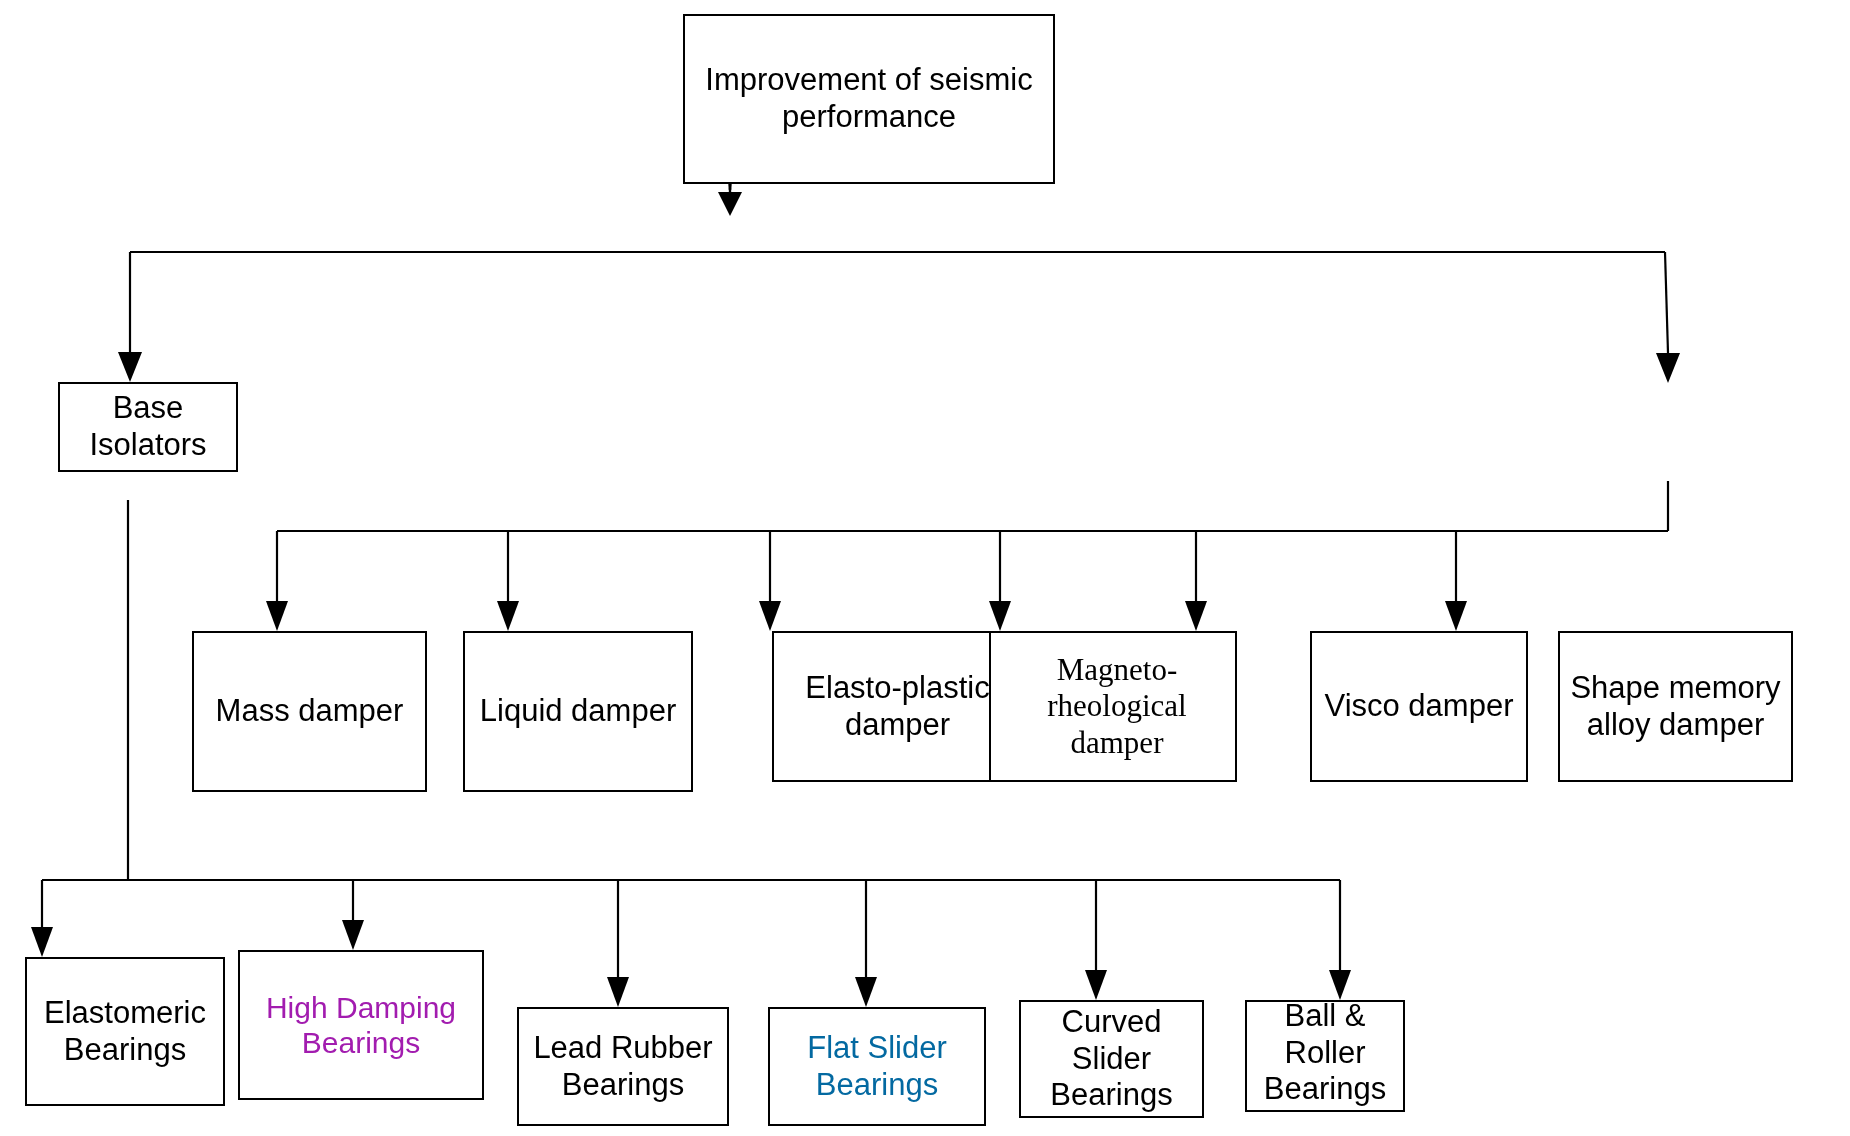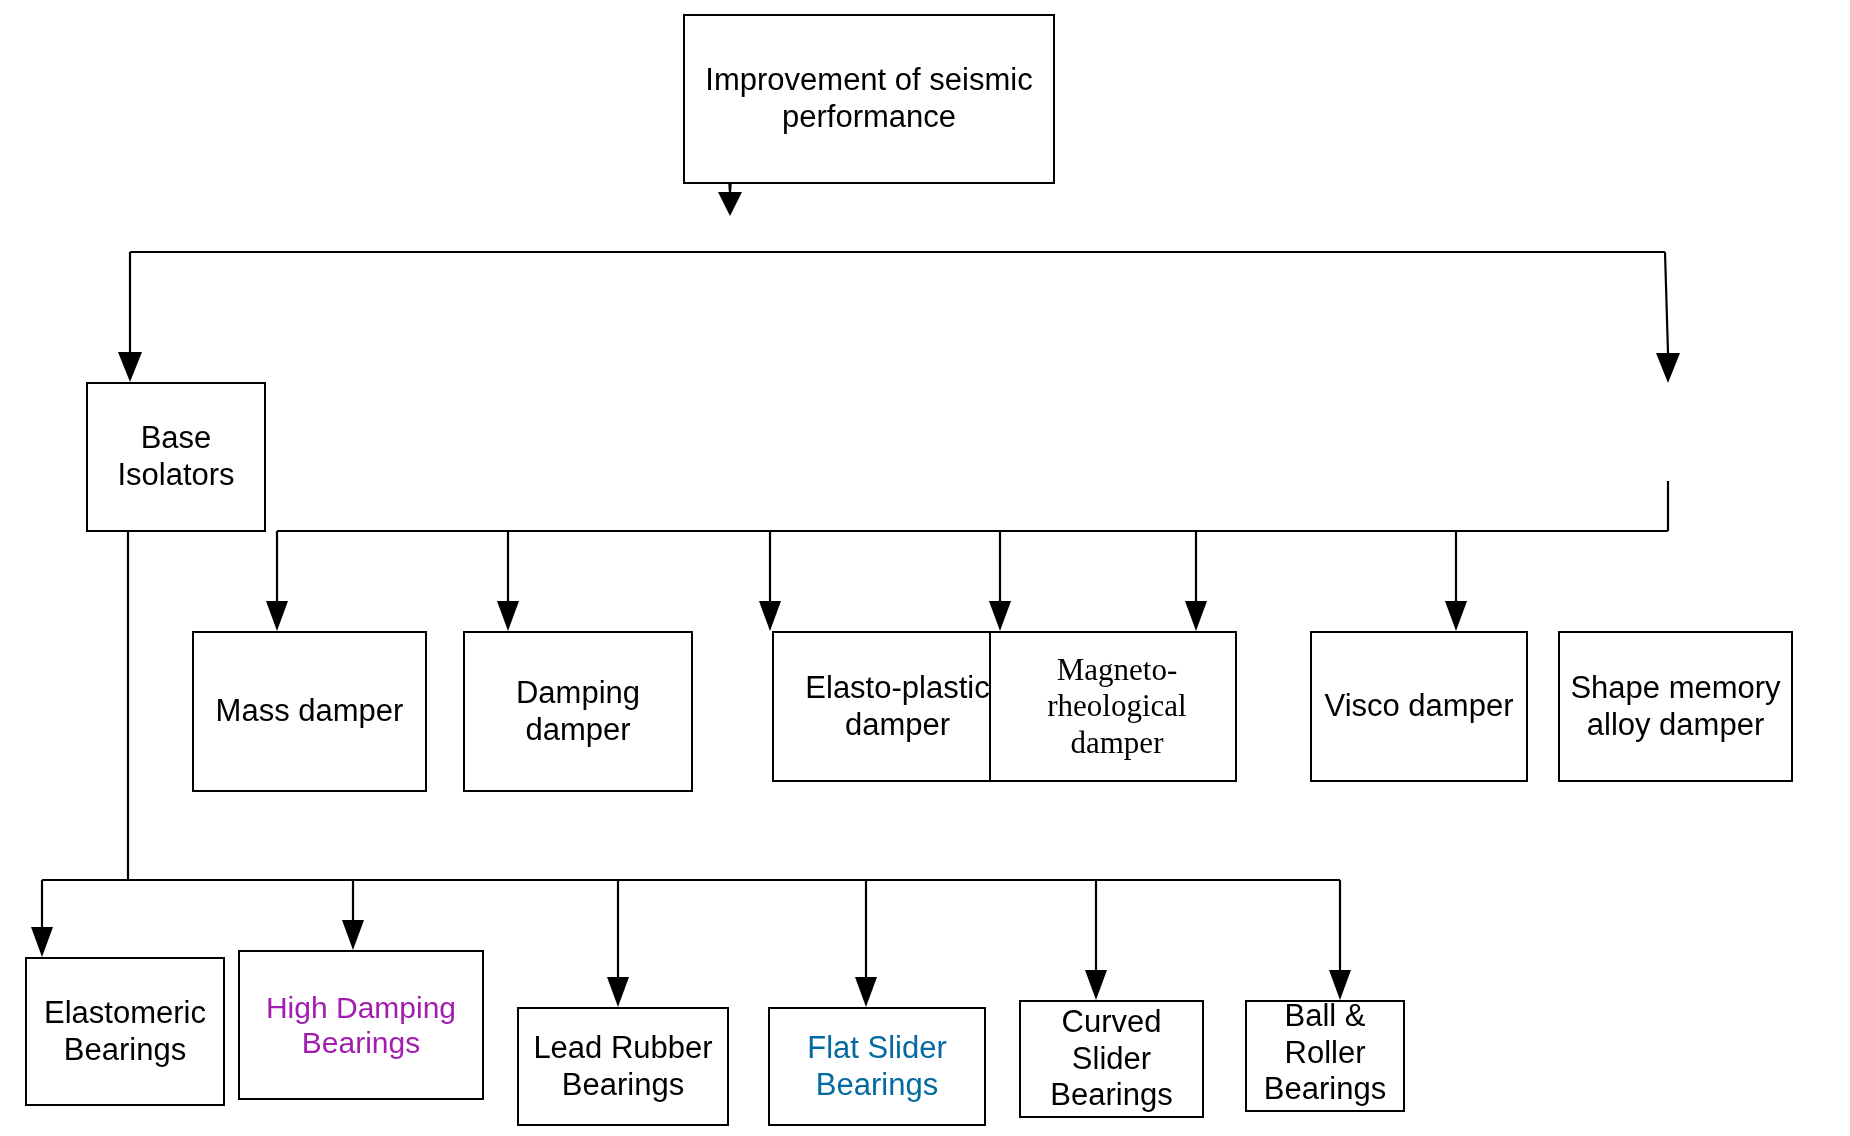--- a/index.html
+++ b/index.html
@@ -142,30 +142,30 @@
       <line x1="1340" y1="880" x2="1340" y2="970" stroke="#000000"></line>
       <polygon points="1329,970 1351,970 1340,1000" fill="#000000"></polygon>
     </g>
   </svg>
 
   <div class="node" style="left: 683px; top: 14px; width: 372px; height: 170px; font-size: 31px; border-color: rgb(0, 0, 0); color: rgb(0, 0, 0);">
     <span class="label">Improvement of seismic
 performance</span>
   </div>
 
-  <div class="node" style="left: 58px; top: 382px; width: 180px; height: 150px; font-size: 31px; border-color: rgb(0, 0, 0); color: rgb(0, 0, 0); margin-left: 28px;">
+  <div class="node" style="left: 58px; top: 382px; width: 180px; height: 90px; font-size: 31px; border-color: rgb(0, 0, 0); color: rgb(0, 0, 0);">
     <span class="label">Base
 Isolators</span>
   </div>
 
   <div class="node" style="left: 192px; top: 631px; width: 235px; height: 161px; font-size: 31px; border-color: rgb(0, 0, 0); color: rgb(0, 0, 0);">
     <span class="label">Mass damper</span>
   </div>
   <div class="node" style="left: 463px; top: 631px; width: 230px; height: 161px; font-size: 31px; border-color: rgb(0, 0, 0); color: rgb(0, 0, 0);">
-    <span class="label">Damping damper</span>
+    <span class="label">Liquid damper</span>
   </div>
   <div class="node" style="left: 772px; top: 631px; width: 251px; height: 151px; font-size: 31px; border-color: rgb(0, 0, 0); color: rgb(0, 0, 0);">
     <span class="label">Elasto-plastic
 damper</span>
   </div>
   <div class="node serif" style="left: 989px; top: 631px; width: 248px; height: 151px; font-size: 31px; border-color: rgb(0, 0, 0); color: rgb(0, 0, 0); padding-left: 14px;">
     <span class="label">Magneto-
 rheological
 damper</span>
   </div>

